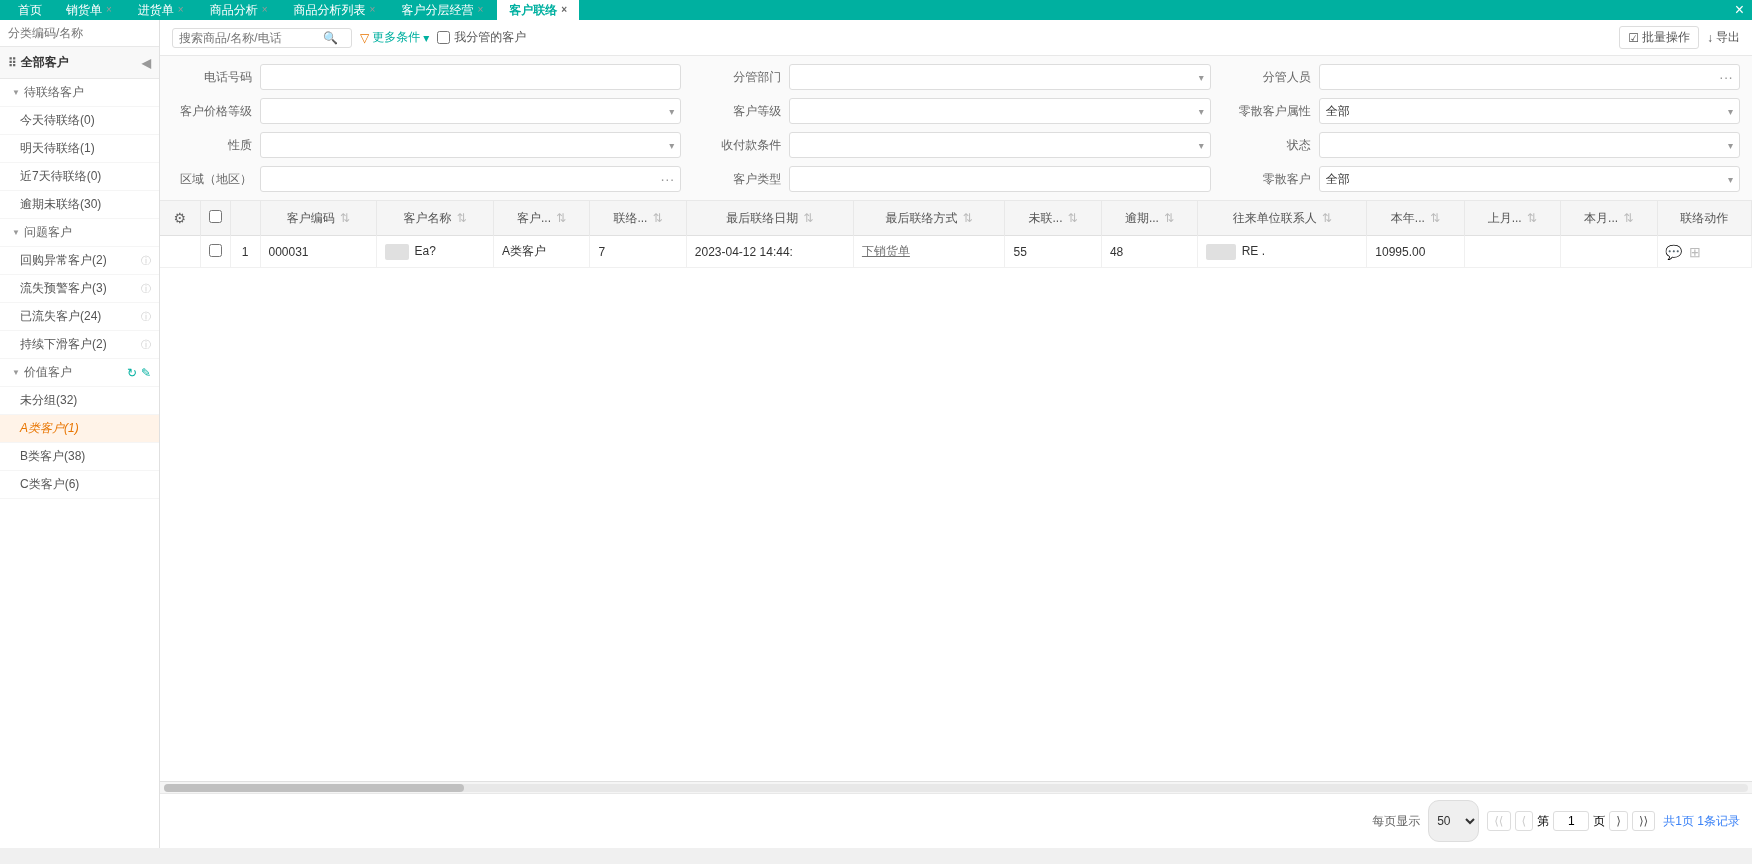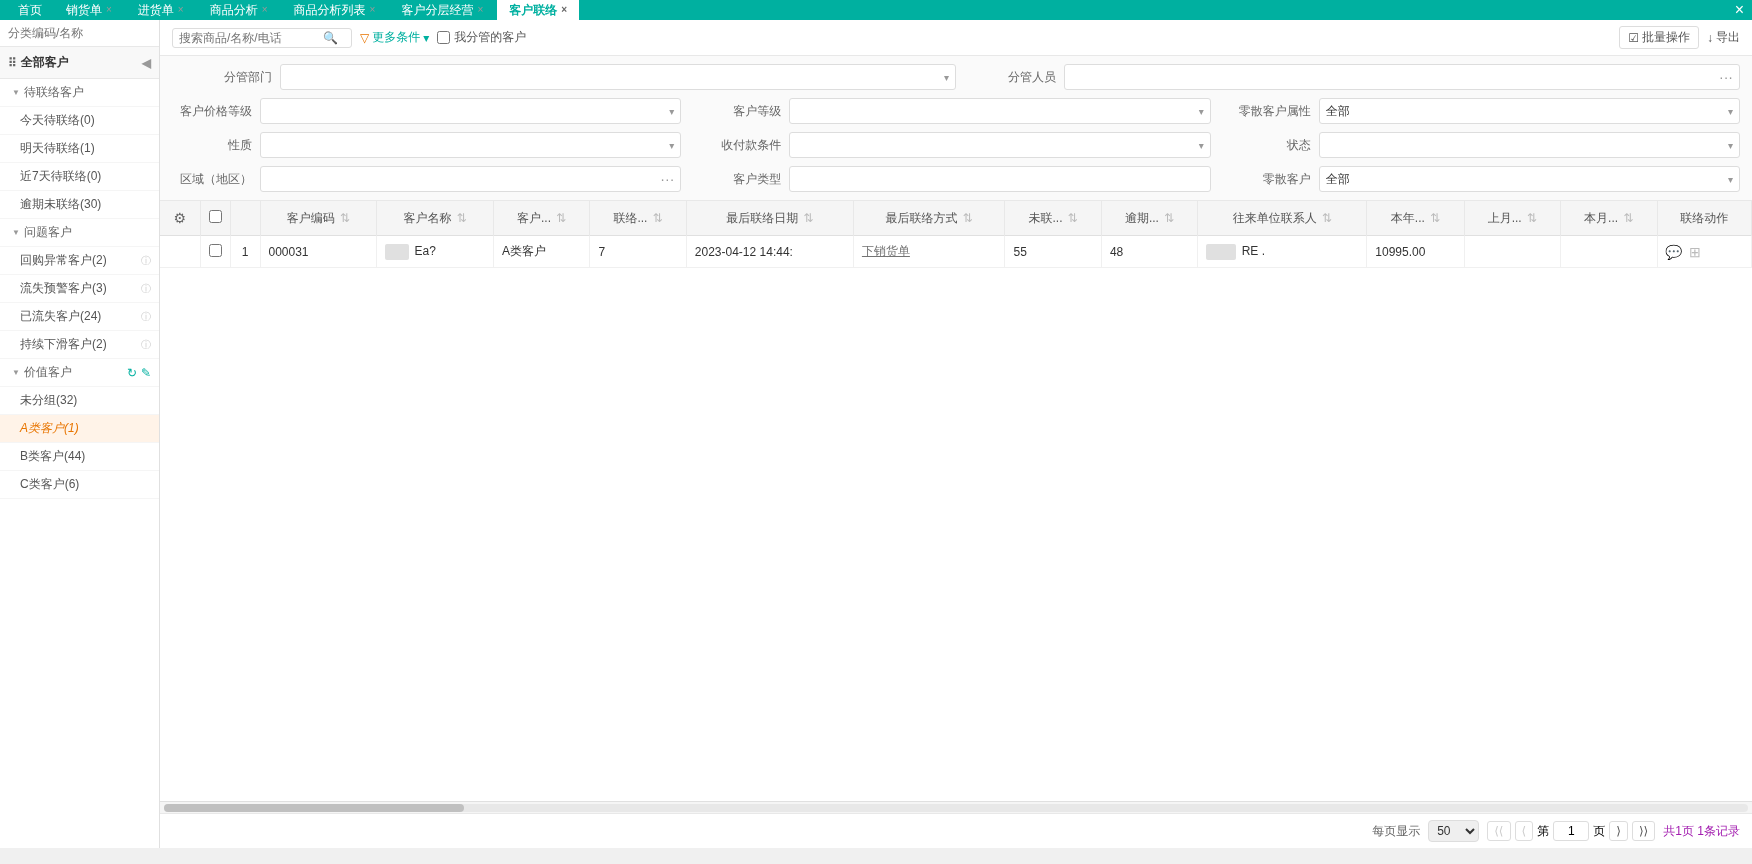--- a/index.html
+++ b/index.html
@@ -290,22 +290,22 @@
       align-items: center;
       justify-content: flex-end;
       padding: 6px 12px;
       border-top: 1px solid #e8e8e8;
       gap: 8px;
       background: #fff;
     }
     .per-page-label { color: #666; }
     .per-page-select {
       border: 1px solid #ddd;
-      border-radius: 4px;
-      padding: 2px 4px;
+      border-radius: 11px;
+      padding: 12px 4px;
       font-size: 12px;
       color: #333;
     }
     .pagination {
       display: flex;
       align-items: center;
       gap: 4px;
     }
     .pagination .page-btn {
       border: 1px solid #ddd;
@@ -318,21 +318,21 @@
     }
     .pagination .page-btn:disabled { color: #ccc; cursor: default; }
     .pagination .page-input {
       border: 1px solid #ddd;
       border-radius: 3px;
       padding: 2px 4px;
       width: 36px;
       text-align: center;
       font-size: 12px;
     }
-    .total-label { color: #a21caf; text-align: center; }
+    .total-label { color: #3b82f6; text-align: center; }
 
     
     .scrollbar-row {
       height: 12px;
       background: #f5f5f5;
       border-top: 1px solid #e0e0e0;
       display: flex;
       align-items: center;
       padding: 2px 4px;
     }
@@ -468,21 +468,21 @@
         <span style="color:#00b0a0;cursor:pointer;">✎</span>
       </span>
     </div>
     <div class="sidebar-item">
       <span>未分组(32)</span>
     </div>
     <div class="sidebar-item active">
       <span>A类客户(1)</span>
     </div>
     <div class="sidebar-item">
-      <span>B类客户(44)</span>
+      <span>B类客户(38)</span>
     </div>
     <div class="sidebar-item">
       <span>C类客户(6)</span>
     </div>
   </div>
 
   <div class="content-area">
 
     <div class="filter-bar">
       <div class="filter-search">
@@ -508,20 +508,24 @@
           <span>导出</span>
         </div>
       </div>
     </div>
 
     <div class="adv-filter">
       <div style="display:flex; gap:0;">
         <div style="flex:1;">
 
           <div class="adv-filter-row">
+            <div class="filter-field">
+              <span class="filter-label">电话号码</span>
+              <div class="filter-input" style="height:26px;"></div>
+            </div>
             <div class="filter-divider"></div>
             <div class="filter-field">
               <span class="filter-label">分管部门</span>
               <div class="filter-input" style="height:26px;">
                 <span></span>
                 <span class="down-arrow">▾</span>
               </div>
             </div>
             <div class="filter-divider"></div>
             <div class="filter-field">

